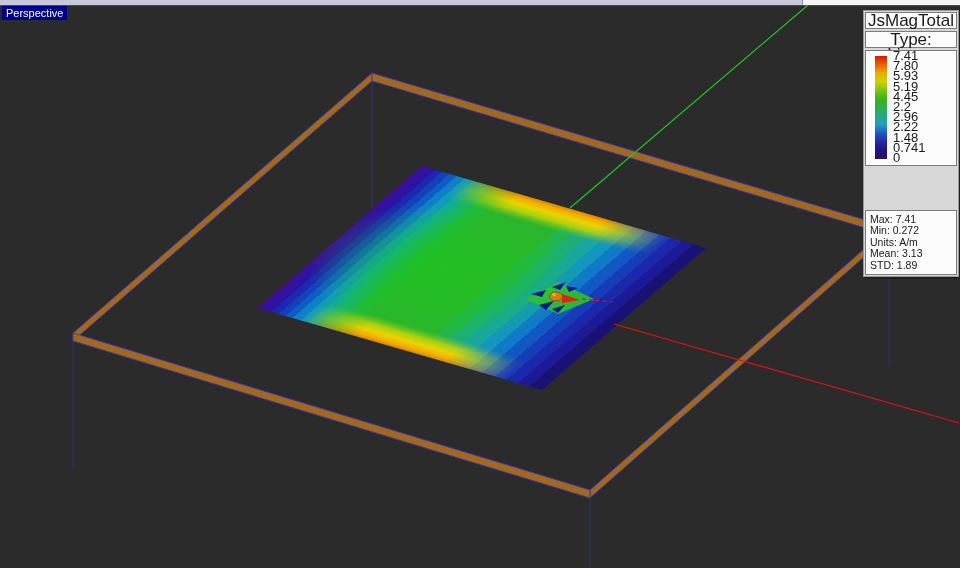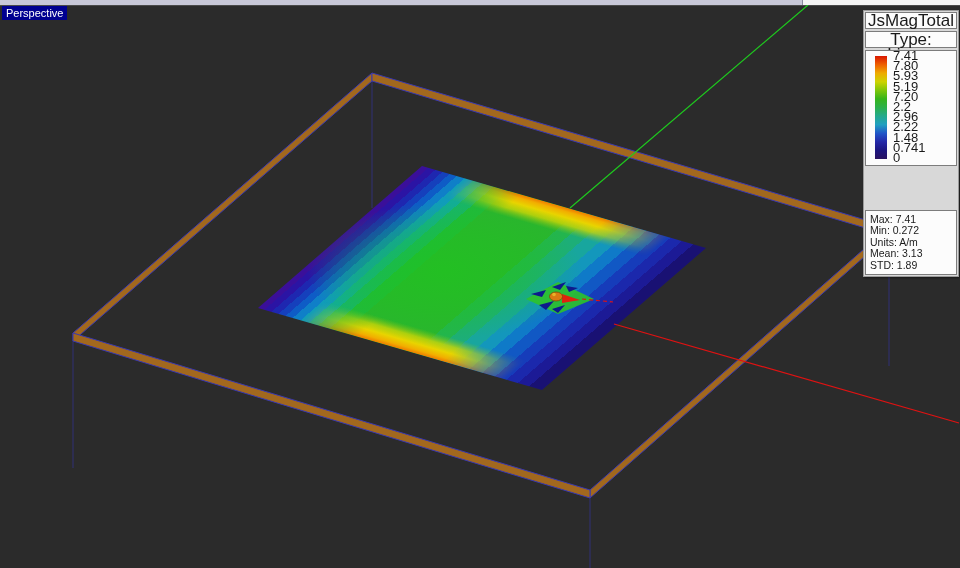--- a/index.html
+++ b/index.html
@@ -183,21 +183,21 @@
 <div class="legend">
   <div class="box title-box">JsMagTotal</div>
   <div class="box type-box">Type: Linear</div>
   <div class="box bar-box">
     <div class="colorbar" style="background: linear-gradient(rgb(216, 22, 0), rgb(238, 95, 0), rgb(238, 170, 0), rgb(205, 211, 0), rgb(126, 198, 9), rgb(54, 180, 26), rgb(43, 176, 75), rgb(35, 169, 140), rgb(31, 159, 192), rgb(32, 86, 200), rgb(36, 40, 168), rgb(28, 21, 128), rgb(42, 18, 96));"></div>
     <div class="colorbar-ticks">
         <div class="tick">7.41</div>
         <div class="tick">7.80</div>
         <div class="tick">5.93</div>
         <div class="tick">5.19</div>
-        <div class="tick">7.20</div>
+        <div class="tick">4.45</div>
         <div class="tick">2.2</div>
         <div class="tick">2.96</div>
         <div class="tick">2.22</div>
         <div class="tick">1.48</div>
         <div class="tick">0.741</div>
         <div class="tick">0</div>
       </div>
   </div>
   <div class="box stats-box">
       <div class="stat">Max: 7.41</div>

